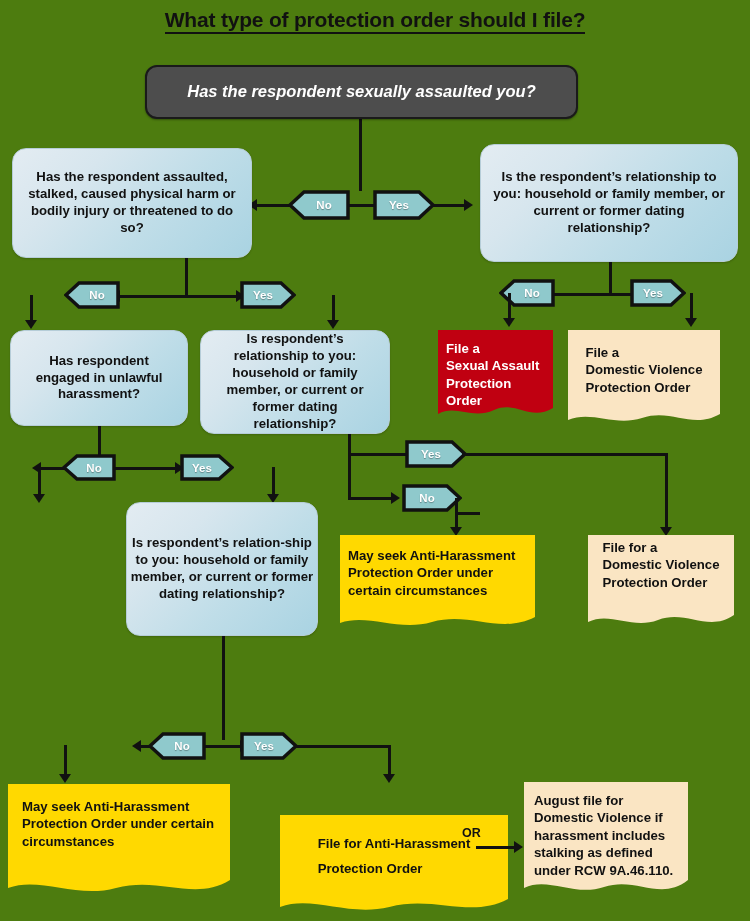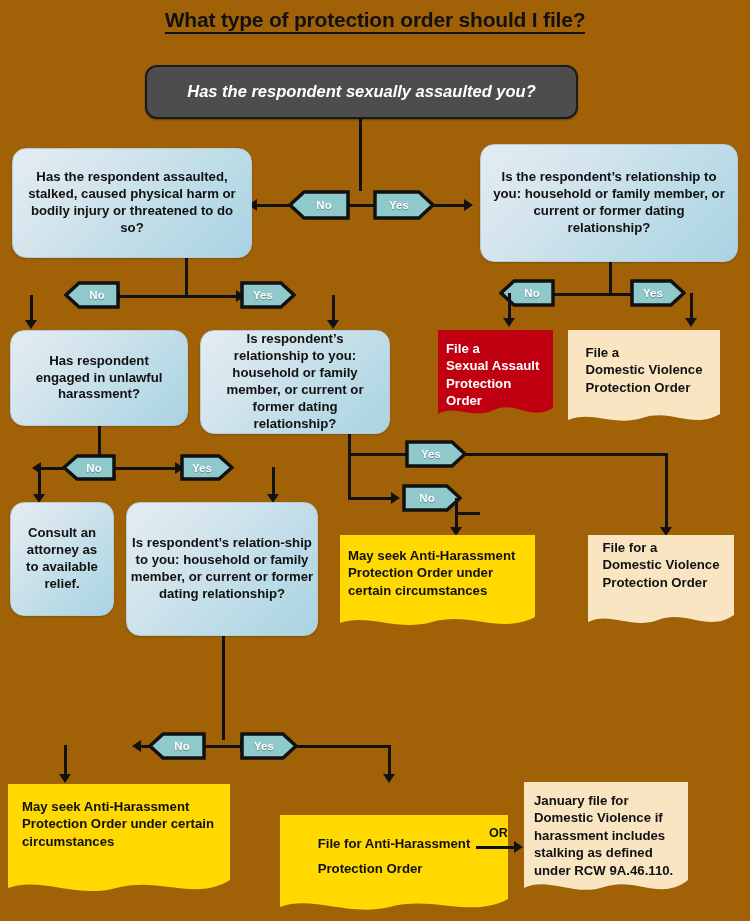--- a/index.html
+++ b/index.html
@@ -7,21 +7,21 @@
     padding: 0;
     background: #ffffff;
   }
   body {
     font-family: "Liberation Sans", sans-serif;
   }
   #canvas {
     position: relative;
     width: 750px;
     height: 921px;
-    background: #a16207;
+    background: #4d7c0f;
     overflow: hidden;
   }
 
   
   .title {
     position: absolute;
     left: 0;
     top: 8px;
     width: 750px;
     text-align: center;
@@ -316,23 +316,20 @@
   </div>
 
   <div class="ln h" style="left:462px; top:453px; width:206px;"></div>
   <div class="ln v" style="left:665px; top:453px; height:77px;"></div>
   <div class="arrowhead down" style="left:660px; top:527px;"></div>
 
   <div class="ln h" style="left:458px; top:512px; width:22px;"></div>
   <div class="ln v" style="left:455px; top:498px; height:32px;"></div>
   <div class="arrowhead down" style="left:450px; top:527px;"></div>
 
-  <div class="node blue" style="left:10px; top:502px; width:104px; height:114px; padding:8px 8px;">
-    <span>Consult an attorney as to available relief.</span>
-  </div>
 
   <div class="node blue" style="left:126px; top:502px; width:192px; height:134px; padding:8px 0;">
     <span>Is respondent’s relation-ship to you: household or family member, or current or former dating relationship?</span>
   </div>
 
   <div class="doc yellow" style="left:340px; top:535px; width:195px; height:100px;">
     <svg viewBox="0 0 195 100" preserveAspectRatio="none">
       <path d="M0,0 L195,0 L195,82 C160,100 130,76 92,87 C58,97 28,78 0,88 Z" fill="#ffd900"></path>
     </svg>
     <div class="doctext" style="padding-top:12px;">May seek Anti-Harassment Protection Order under certain circumstances</div>
@@ -381,24 +378,24 @@
   </div>
 
   <div class="doc yellow" style="left:280px; top:815px; width:228px; height:104px;">
     <svg viewBox="0 0 196 104" preserveAspectRatio="none">
       <path d="M0,0 L196,0 L196,84 C164,104 132,80 94,92 C58,102 28,80 0,92 Z" fill="#ffd900"></path>
     </svg>
     <div class="doctext" style="white-space:pre-line; padding-top:16px; line-height:1.9;">File for Anti-Harassment
 Protection Order</div>
   </div>
 
-  <div class="or-label" style="left:489px; top:826px;">OR</div>
+  <div class="or-label" style="left:462px; top:826px;">OR</div>
   <div class="ln h" style="left:476px; top:846px; width:42px;"></div>
   <div class="arrowhead right" style="left:514px; top:841px;"></div>
 
   <div class="doc cream" style="left:524px; top:782px; width:164px; height:120px;">
     <svg viewBox="0 0 164 120" preserveAspectRatio="none">
       <path d="M0,0 L164,0 L164,98 C136,120 112,94 80,105 C50,115 24,94 0,106 Z" fill="#fae5c3"></path>
     </svg>
-    <div class="doctext" style="padding-top:10px; padding-left:10px; padding-right:10px;">January file for Domestic Violence if harassment includes stalking as defined under RCW 9A.46.110.</div>
+    <div class="doctext" style="padding-top:10px; padding-left:10px; padding-right:10px;">August file for Domestic Violence if harassment includes stalking as defined under RCW 9A.46.110.</div>
   </div>
 
 </div>
 
 </body></html>

